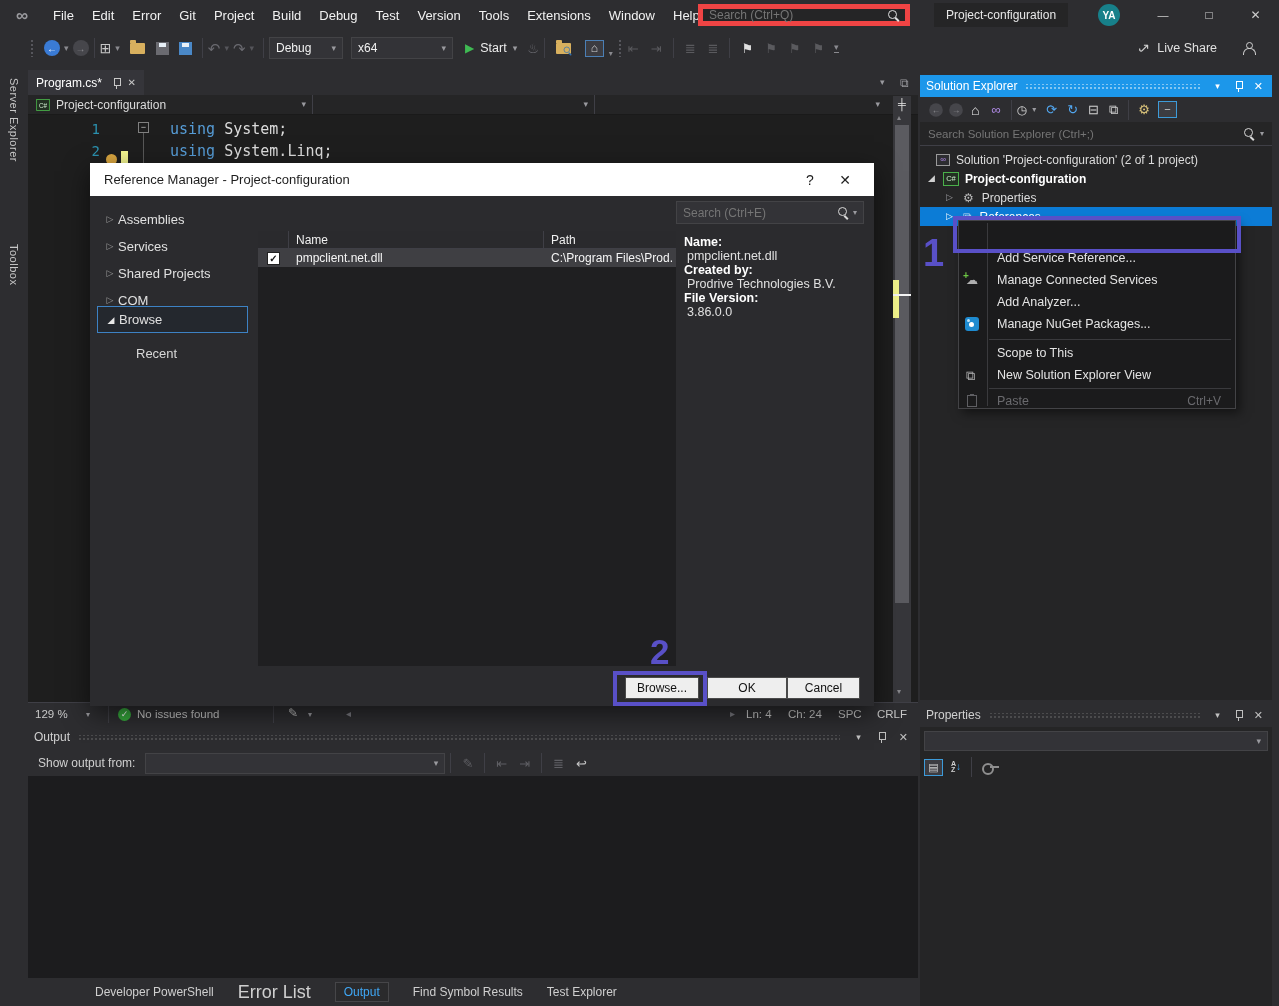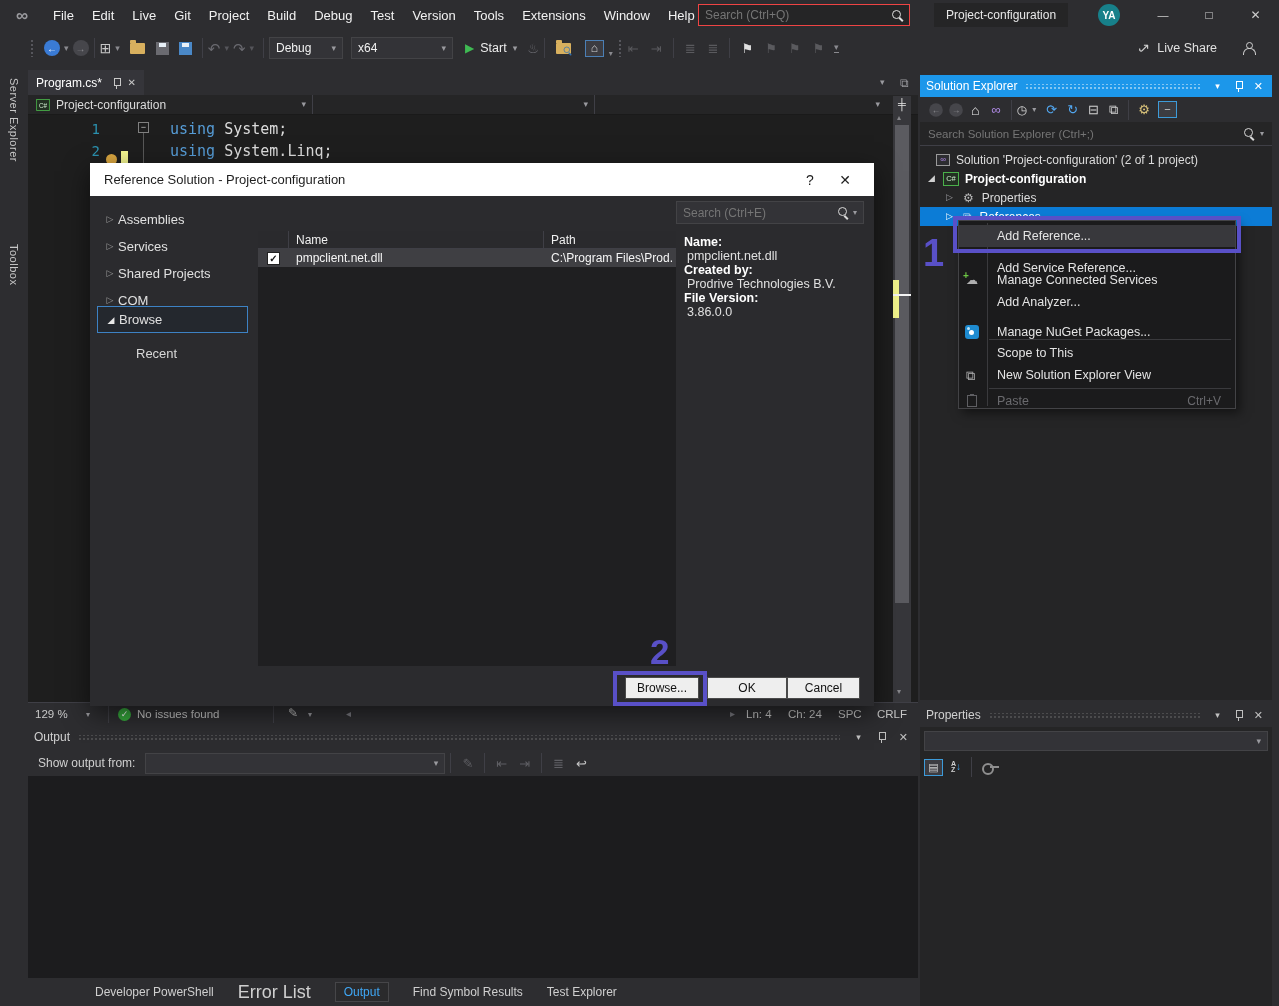--- a/index.html
+++ b/index.html
@@ -65,33 +65,33 @@
 </head>
 <body>
 
 <div class="root">
 
   <div class="titlebar">
     <span class="g" style="width:44px;color:#9a9a9e;font-size:17px;font-weight:bold">∞</span>
     <div class="r">
       <span class="menu">File</span>
       <span class="menu">Edit</span>
-      <span class="menu">Live</span>
+      <span class="menu">Error</span>
       <span class="menu">Git</span>
       <span class="menu">Project</span>
       <span class="menu">Build</span>
       <span class="menu">Debug</span>
       <span class="menu">Test</span>
       <span class="menu">Version</span>
       <span class="menu">Tools</span>
       <span class="menu">Extensions</span>
       <span class="menu">Window</span>
       <span class="menu">Help</span>
     </div>
-    <div class="abs r" style="left:698px;top:4px;width:212px;height:22px;background:#252526;border:1px solid #ef4444;padding:0 6px">
+    <div class="abs r" style="left:698px;top:4px;width:212px;height:22px;background:#252526;border:5px solid #ef4444;padding:0 6px">
       <input style="flex: 1 1 0%; background: transparent; border: none; color: rgb(184, 184, 184); font-size: 12px;" placeholder="Search (Ctrl+Q)">
       <span class="mag" style="color:#e0e0e0"></span>
     </div>
     <div class="abs" style="left:934px;top:3px;height:24px;background:#252526;padding:5px 12px;color:#e8e8e8;font-size:12px">Project-configuration</div>
     <div class="abs" style="left:1098px;top:4px;width:22px;height:22px;border-radius:50%;background:#17808a;color:#fff;font-size:10px;font-weight:bold;display:flex;align-items:center;justify-content:center">YA</div>
     <div class="abs r" style="left:1140px;top:0;height:30px">
       <span class="g" style="width:46px;color:#d0d0d0;font-size:11px">—</span>
       <span class="g" style="width:46px;color:#d0d0d0;font-size:12px">□</span>
       <span class="g" style="width:47px;color:#d0d0d0;font-size:12px">✕</span>
     </div>
@@ -336,21 +336,21 @@
           </span>
         <span class="g" style="color:#3fa7f5;font-size:10px">↓</span>
       </span>
       <span class="tsep" style="margin:0 10px"></span>
       <span class="keyicon"></span>
     </div>
   </div>
 
   <div class="abs" style="left:90px;top:163px;width:784px;height:543px;background:#2b2b2e;box-shadow:0 8px 24px rgba(0,0,0,.55);z-index:40">
     <div class="r" style="height:33px;background:#ffffff;padding:0 14px">
-      <span style="color:#1e1e1e;font-size:13px;flex:1">Reference Solution - Project-configuration</span>
+      <span style="color:#1e1e1e;font-size:13px;flex:1">Reference Manager - Project-configuration</span>
       <span class="g" style="color:#1e1e1e;font-size:14px;width:40px">?</span>
       <span class="g" style="color:#1e1e1e;font-size:14px;width:30px">✕</span>
     </div>
 
     <div class="navitem" style="top:44px">
         <span class="arr">▷</span>
         <span>Assemblies</span>
       </div>
     <div class="navitem" style="top:71px">
         <span class="arr">▷</span>
@@ -401,35 +401,32 @@
       <div style="color:#e0e0e0;padding-left:3px">3.86.0.0</div>
     </div>
 
     <button class="btn" style="left:535px;top:514px;width:74px">Browse...</button>
     <button class="btn" style="left:617px;top:514px;width:80px">OK</button>
     <button class="btn" style="left:697px;top:514px;width:73px">Cancel</button>
   </div>
 
   <div class="abs" style="left:958px;top:220px;width:278px;height:189px;background:#1b1b1c;border:1px solid #434346;box-shadow:4px 4px 10px rgba(0,0,0,.5);z-index:50">
     <div class="abs" style="left:28px;top:2px;width:1px;height:183px;background:#3a3a3d"></div>
-    <div class="menuitem" style="top:4px;background:#38383c">
-        <span class="mi-label">Add Reference...</span>
-      </div>
-    <div class="menuitem" style="top:36px">
+    <div class="menuitem" style="top:26px">
         <span class="mi-label">Add Service Reference...</span>
       </div>
     <div class="menuitem" style="top:48px">
       <span class="abs g" style="left:7px;color:#b0b0b0;font-size:12px">☁</span>
       <span class="abs g" style="left:4px;top:2px;color:#6cc644;font-size:10px;font-weight:bold">+</span>
       <span class="mi-label">Manage Connected Services</span>
     </div>
     <div class="menuitem" style="top:70px">
         <span class="mi-label">Add Analyzer...</span>
       </div>
-    <div class="menuitem" style="top:100px">
+    <div class="menuitem" style="top:92px">
       <span class="nuget abs" style="left:6px"></span>
       <span class="mi-label">Manage NuGet Packages...</span>
     </div>
     <div class="abs" style="left:30px;top:118px;width:242px;height:1px;background:#3a3a3d"></div>
     <div class="menuitem" style="top:121px">
         <span class="mi-label">Scope to This</span>
       </div>
     <div class="menuitem" style="top:143px">
       <span class="abs g" style="left:7px;color:#b0b0b0;font-size:13px">⧉</span>
       <span class="mi-label">New Solution Explorer View</span>

